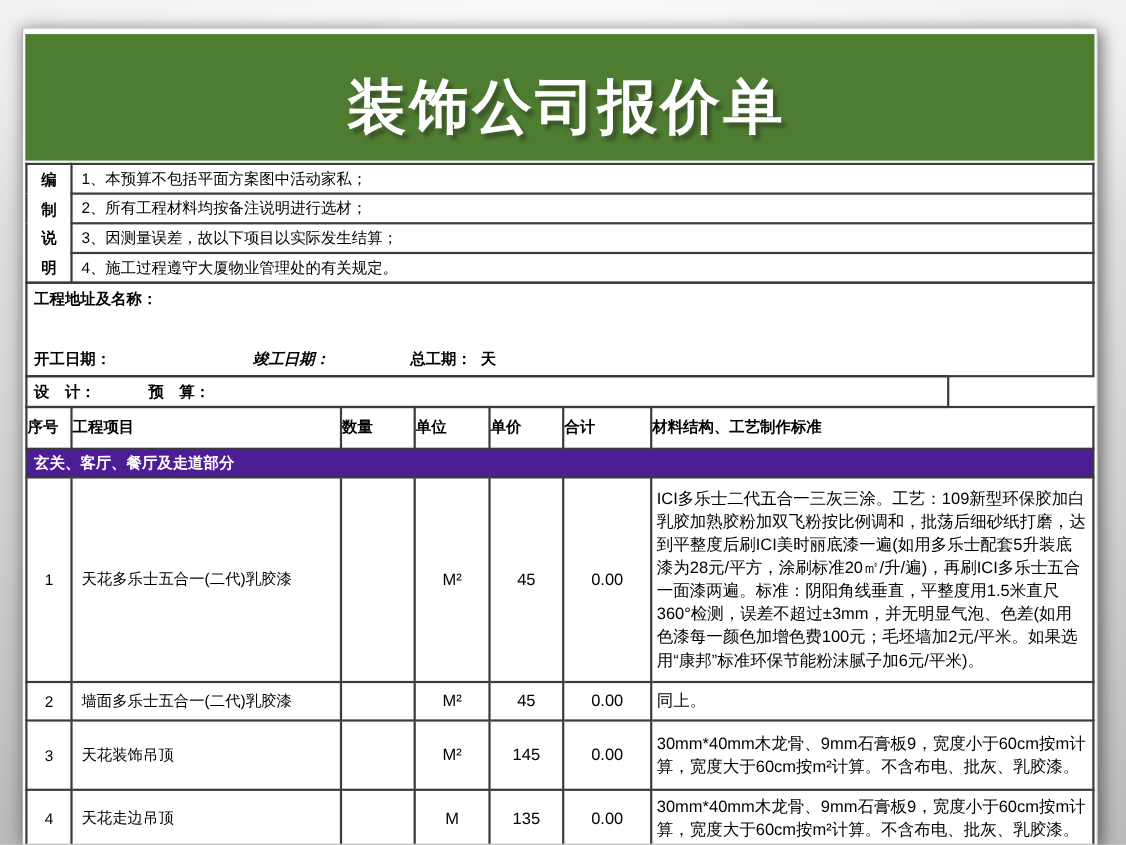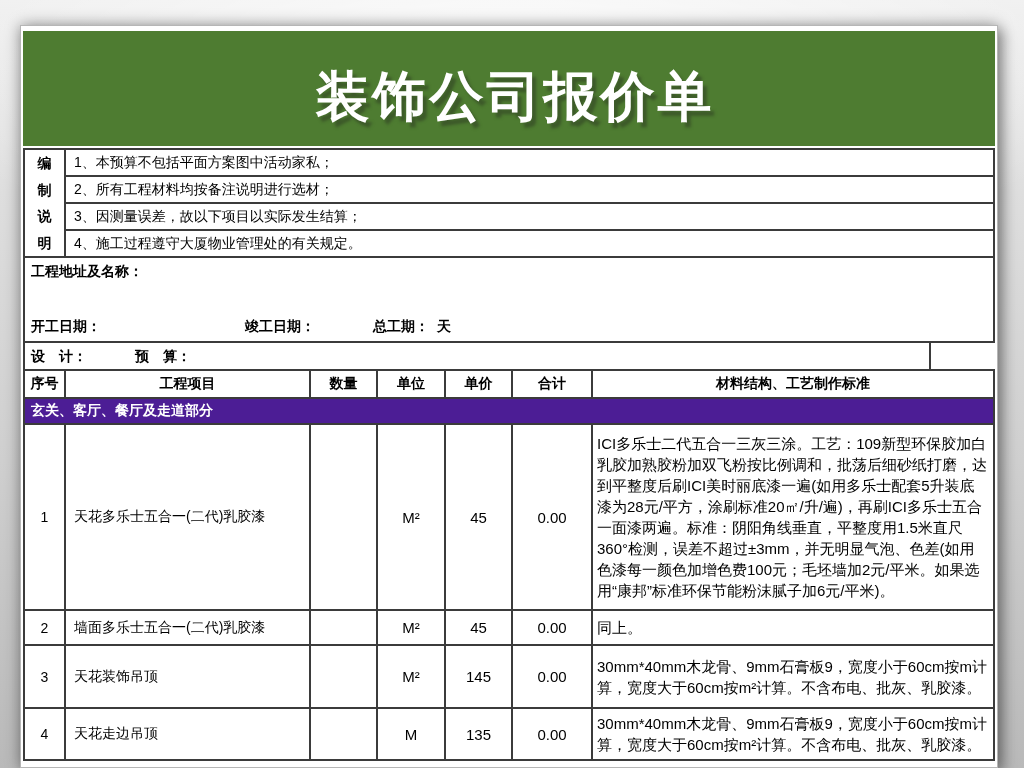--- a/index.html
+++ b/index.html
@@ -36,32 +36,32 @@
   .notes .side span { display:block; line-height:26.5px; font-size:14px; }
   .notes .note-cell { height:25.5px; padding:0 0 0 8px; }
   
   .info {
     position:absolute; left:2px; top:230px; width:972px; height:87px;
     border:2px solid #3b3b3b; font-size:14px;
   }
   .info .addr { position:absolute; left:6px; top:5px; font-weight:600; }
   .info .dates { position:absolute; left:0; bottom:7px; width:100%; height:16px; }
   .info .dates span { position:absolute; font-weight:600; white-space:nowrap; }
-  .d1{left:6px;} .d2{left:220px;} .d3{left:348px;font-family:Liberation Mono, monospace;} .d4{left:412px;}
+  .d1{left:6px;} .d2{left:205px;font-style:italic;} .d3{left:348px;font-family:Liberation Mono, monospace;} .d4{left:412px;}
   
   .design {
-    position:absolute; left:2px; top:315px; width:908px; height:30px;
+    position:absolute; left:2px; top:315px; width:840px; height:30px;
     border:2px solid #3b3b3b; font-size:14px;
   }
   .design span { position:absolute; top:5px; font-weight:600; white-space:nowrap; }
   .g1{left:6px;} .g2{left:110px;}
   
   .quote { position:absolute; left:2px; top:343px; width:972px; }
   .quote td { border:2px solid #3b3b3b; font-size:14px; color:#000; vertical-align:middle; }
-  .quote tr.head td { height:28px; text-align:center; font-weight:bold; }
+  .quote tr.head td { height:38px; font-weight:bold; }
   .quote tr.section td {
     height:26px; background:#4c1d95; color:#ffffff; font-weight:bold;
     text-align:left; padding-left:6px; font-size:14px;
   }
   .quote td.c-no   { text-align:center; }
   .quote td.c-item { text-align:left; padding-left:8px; }
   .quote td.c-mid  { text-align:center; font-size:15px;border-radius:22px; }
   .quote td.c-std  { text-align:left; padding:4px 4px; font-size:15px; line-height:21px; }
   .r1 td { height:186px; } .r2 td { height:35px; } .r3 td { height:63px; } .r4 td { height:52px; }
 </style>

